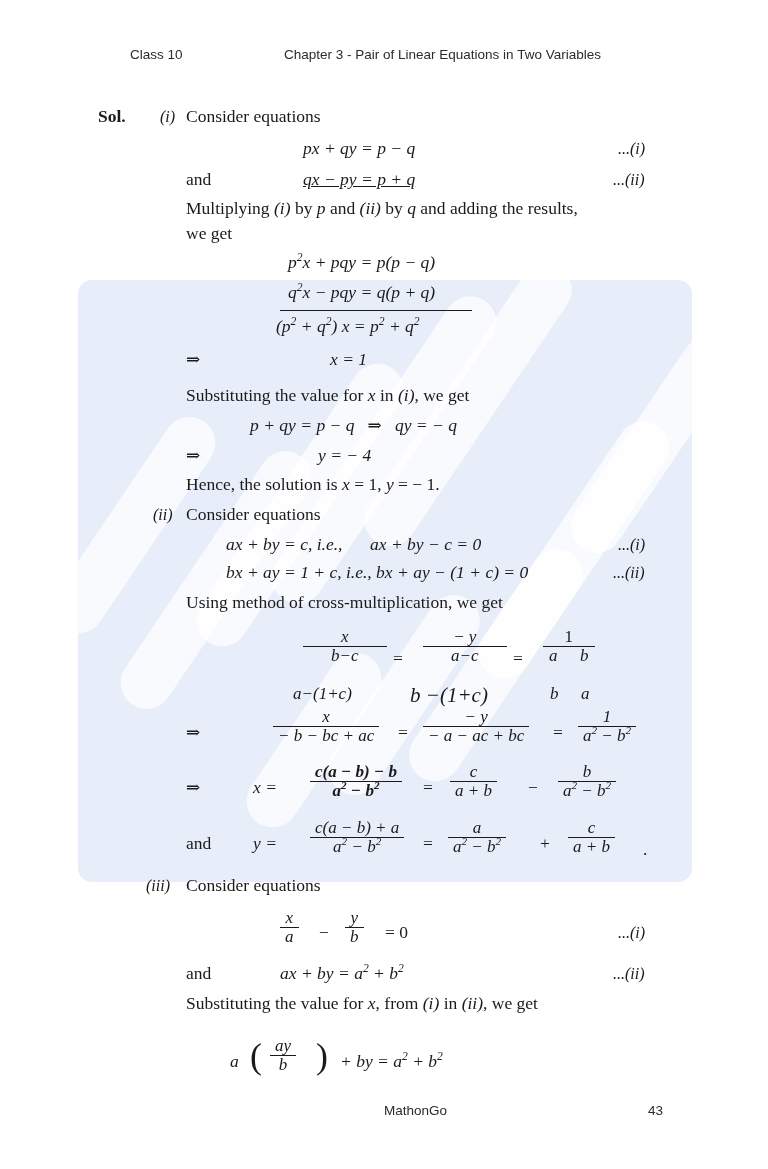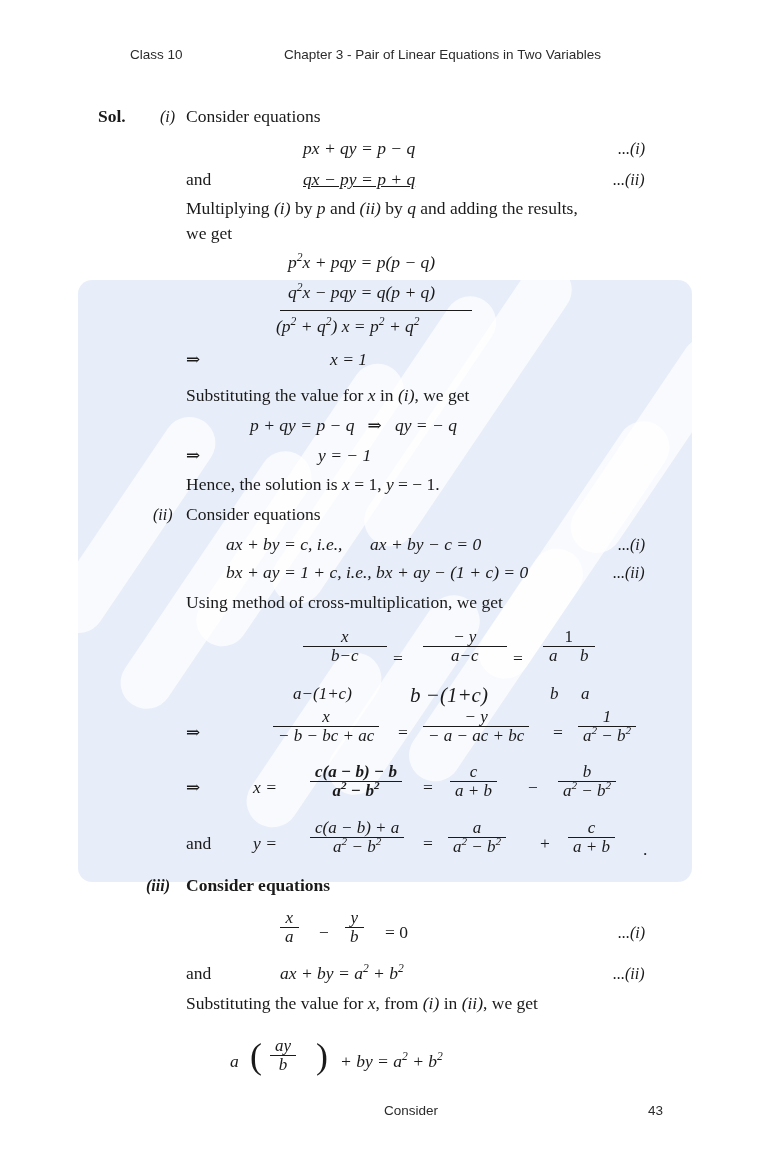--- a/index.html
+++ b/index.html
@@ -186,21 +186,21 @@
     </div>
 
     <div class="ln" style="height:30px;">
       <span class="abs" style="left:88px; top:0;">Substituting the value for <i>x</i> in <i>(i)</i>, we get</span>
     </div>
     <div class="ln" style="height:30px;">
       <span class="abs it" style="left:152px; top:0;">p + qy = p − q&nbsp;&nbsp; <span class="rm arrow">⇒</span>&nbsp;&nbsp; qy = − q</span>
     </div>
     <div class="ln" style="height:29px;">
       <span class="abs arrow" style="left:88px; top:0;">⇒</span>
-      <span class="abs it" style="left:220px; top:0;">y = − 1</span>
+      <span class="abs it" style="left:220px; top:0;">y = − 4</span>
     </div>
     <div class="ln" style="height:30px;">
       <span class="abs" style="left:88px; top:0;">Hence, the solution is <i>x</i> = 1, <i>y</i> = − 1.</span>
     </div>
 
     <div class="ln" style="height:30px;">
       <span class="abs tag" style="left:55px; top:1px;">(ii)</span>
       <span class="abs" style="left:88px; top:0;">Consider equations</span>
     </div>
     <div class="ln" style="height:28px;">
@@ -322,21 +322,21 @@
       <span class="abs" style="left:442px; top:16px;">+</span>
       <span class="abs" style="left:470px; top:0;">
         <span class="frac it" style="font-size:17px;">
           <span class="num">c</span>
           <span class="den">a + b</span>
         </span>
       </span>
       <span class="abs" style="left:545px; top:22px;">.</span>
     </div>
 
-    <div class="ln" style="height:32px;font-weight:bold;">
+    <div class="ln" style="height:32px;">
       <span class="abs tag" style="left:48px; top:1px;">(iii)</span>
       <span class="abs" style="left:88px; top:0;">Consider equations</span>
     </div>
 
     <div class="ln" style="height:56px;">
       <span class="abs" style="left:182px; top:0;">
         <span class="frac it" style="font-size:17px;">
           <span class="num">x</span>
           <span class="den">a</span>
         </span>
@@ -371,17 +371,17 @@
           <span class="den">b</span>
         </span>
       </span>
       <span class="abs paren" style="left:218px; top:6px;">)</span>
       <span class="abs it" style="left:242px; top:16px;">+ by = a<sup>2</sup> + b<sup>2</sup></span>
     </div>
 
   </div>
 
   <div class="footer">
-    <span class="brand">Consider</span>
+    <span class="brand">MathonGo</span>
     <span class="pageno">43</span>
   </div>
 
 </div>
 
 </body></html>

